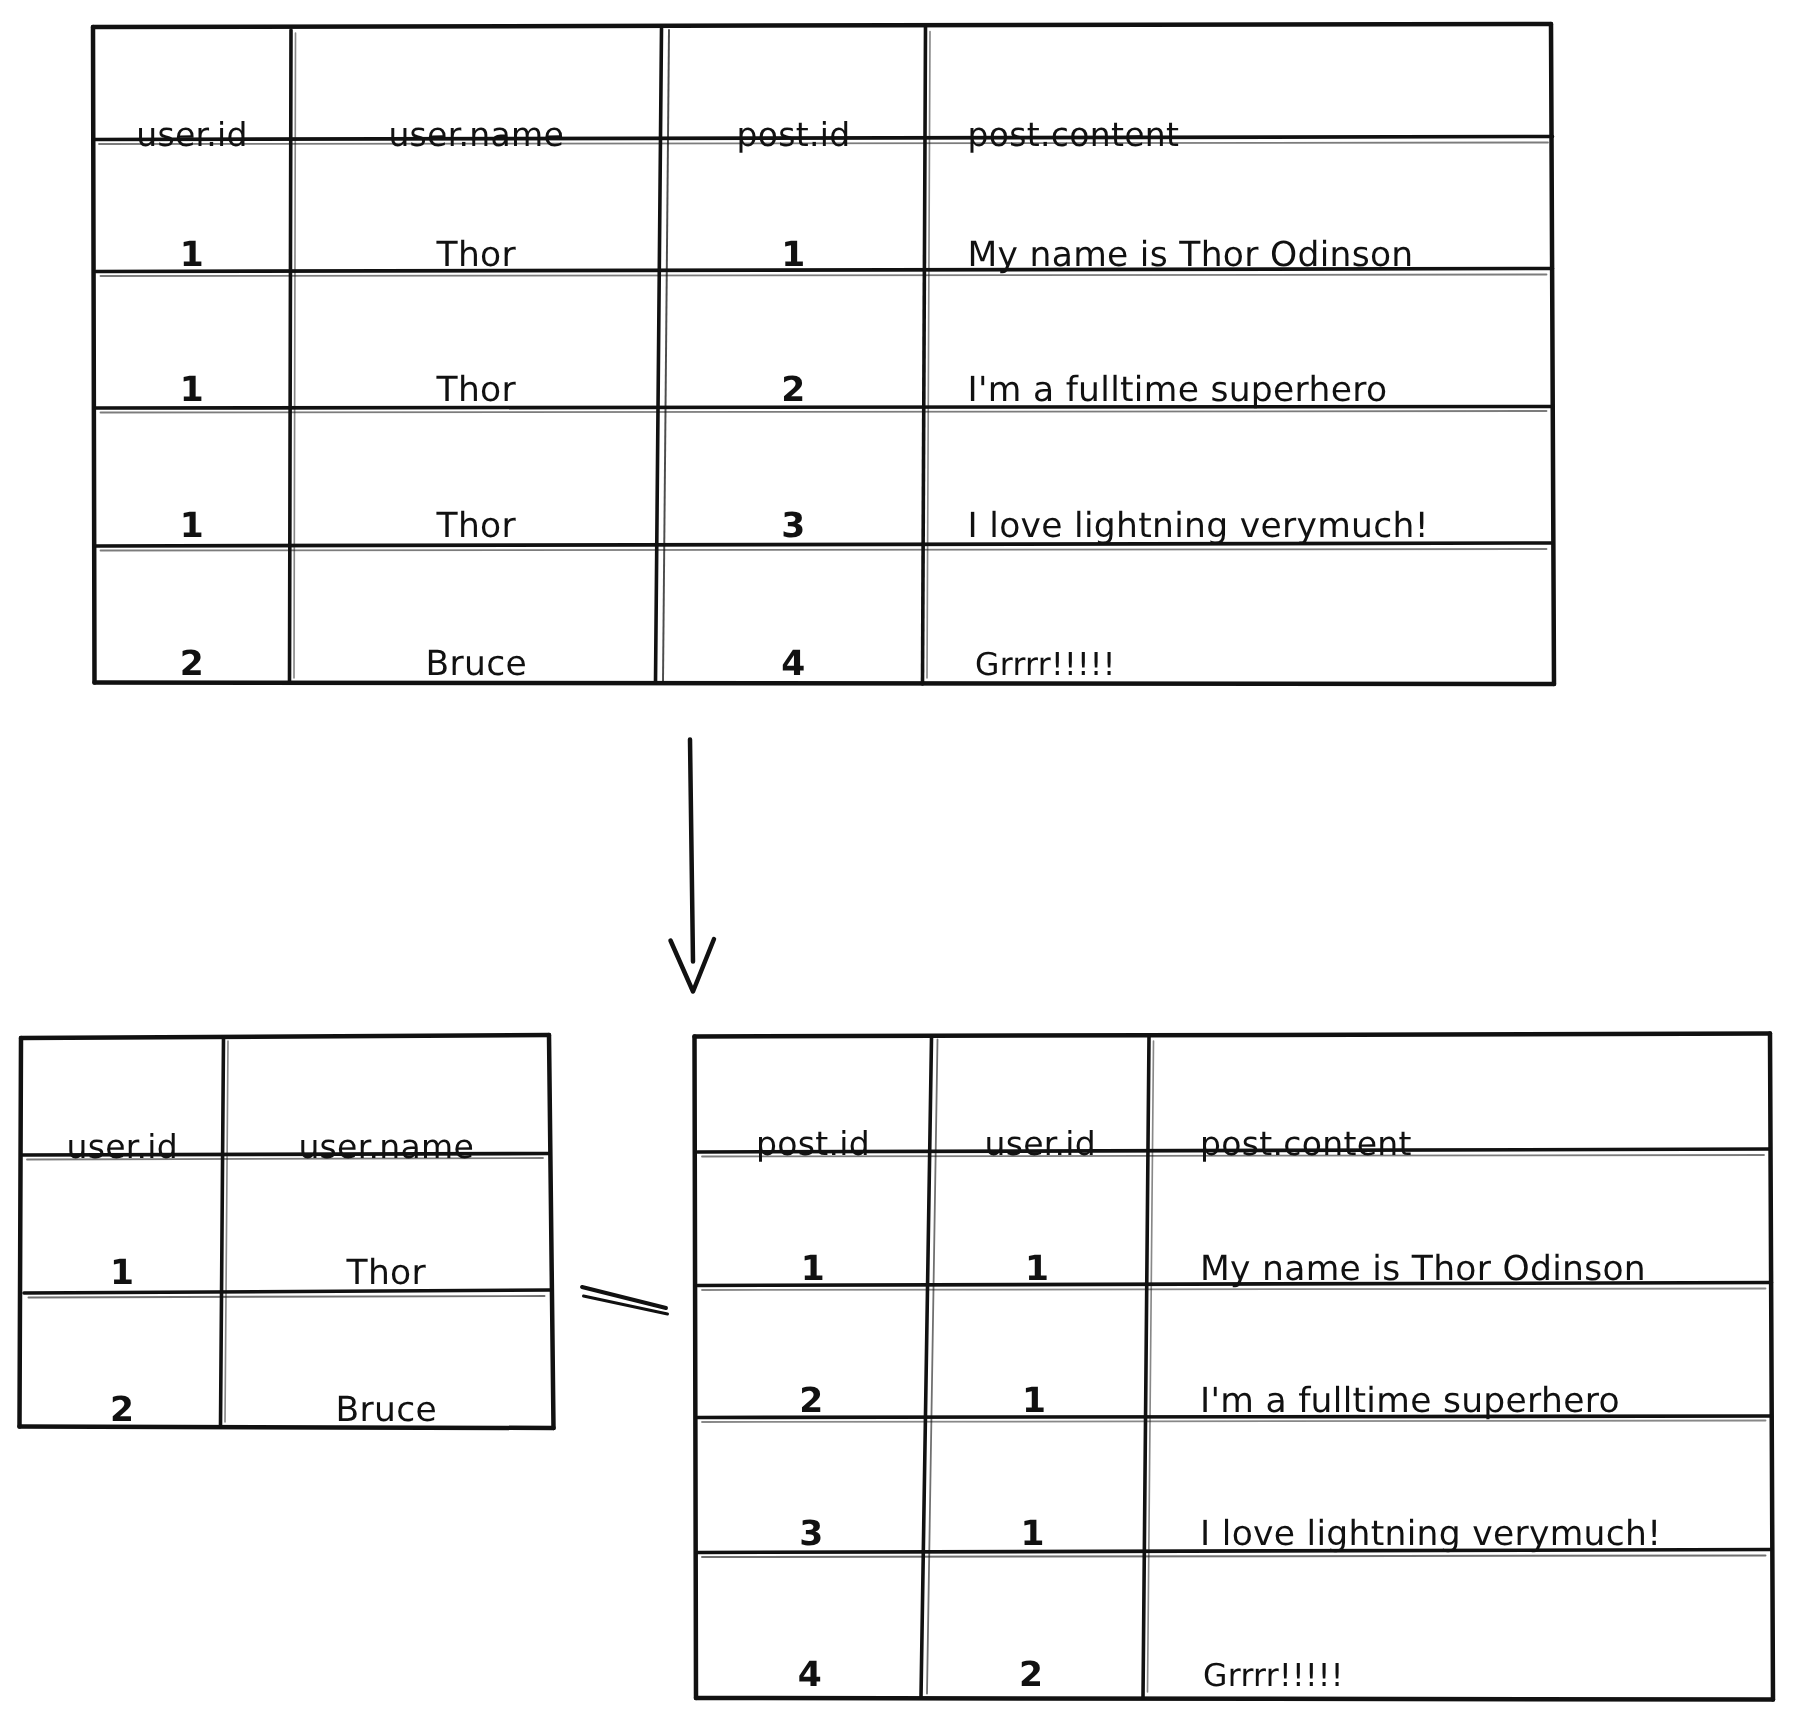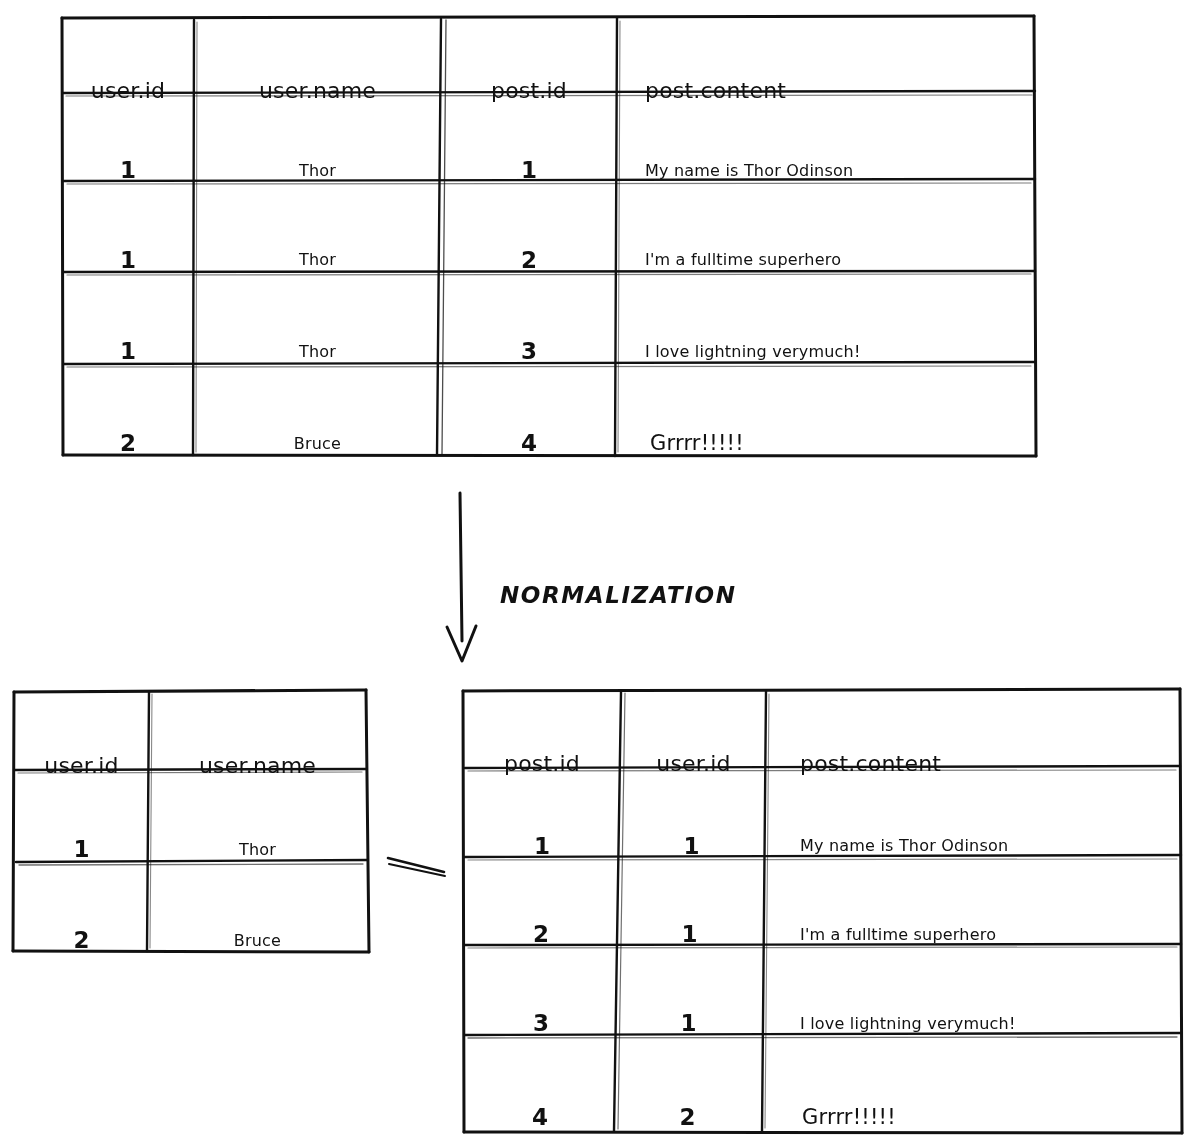--- a/index.html
+++ b/index.html
@@ -7,21 +7,21 @@
     width:1200px;height:1148px;position:relative;overflow:hidden;
     font-family:"DejaVu Sans","Liberation Sans",sans-serif;
     color:#000000;
   }
   #canvas{position:absolute;inset:0;width:1200px;height:1148px;}
   .lyr{position:absolute;left:0;top:0;width:1200px;height:1148px;pointer-events:none;margin-top:33px;}
 
   .cell{
     position:absolute;display:flex;align-items:center;
     font-family:"DejaVu Sans","Liberation Sans",sans-serif;
-    font-size:16px;letter-spacing:.2px;color:#111;
+    font-size:23px;letter-spacing:.2px;color:#111;
     white-space:nowrap;
   }
   .cell.c{justify-content:center;text-align:center;}
   .cell.l{justify-content:flex-start;text-align:center;}
   .hdr{font-size:22px;}
   .num{font-size:23px;font-weight:600;}
   .arrow-label{
     position:absolute;
     font-family:"DejaVu Sans","Liberation Sans",sans-serif;
     font-size:23px;font-style:italic;font-weight:600;
@@ -133,21 +133,20 @@
   <div class="cell c num" style="left:62px;top:272px;width:132px;height:92px">1</div>
   <div class="cell c" style="left:194px;top:272px;width:247px;height:92px">Thor</div>
   <div class="cell c num" style="left:441px;top:272px;width:176px;height:92px">3</div>
   <div class="cell l" style="left:645px;top:272px;width:390px;height:92px">I love lightning verymuch!</div>
 
   <div class="cell c num" style="left:62px;top:364px;width:132px;height:92px">2</div>
   <div class="cell c" style="left:194px;top:364px;width:247px;height:92px">Bruce</div>
   <div class="cell c num" style="left:441px;top:364px;width:176px;height:92px">4</div>
   <div class="cell l" style="left:650px;top:364px;width:385px;height:92px;font-size:21px">Grrrr!!!!!</div>
 
-  <div class="arrow-label" style="left:500px;top:549px">NORMALIZATION</div>
 
   <div class="cell c hdr" style="left:14px;top:694px;width:135px;height:76px">user.id</div>
   <div class="cell c hdr" style="left:149px;top:694px;width:217px;height:76px">user.name</div>
 
   <div class="cell c num" style="left:14px;top:770px;width:135px;height:92px">1</div>
   <div class="cell c" style="left:149px;top:770px;width:217px;height:92px">Thor</div>
 
   <div class="cell c num" style="left:14px;top:862px;width:135px;height:90px">2</div>
   <div class="cell c" style="left:149px;top:862px;width:217px;height:90px">Bruce</div>
 

